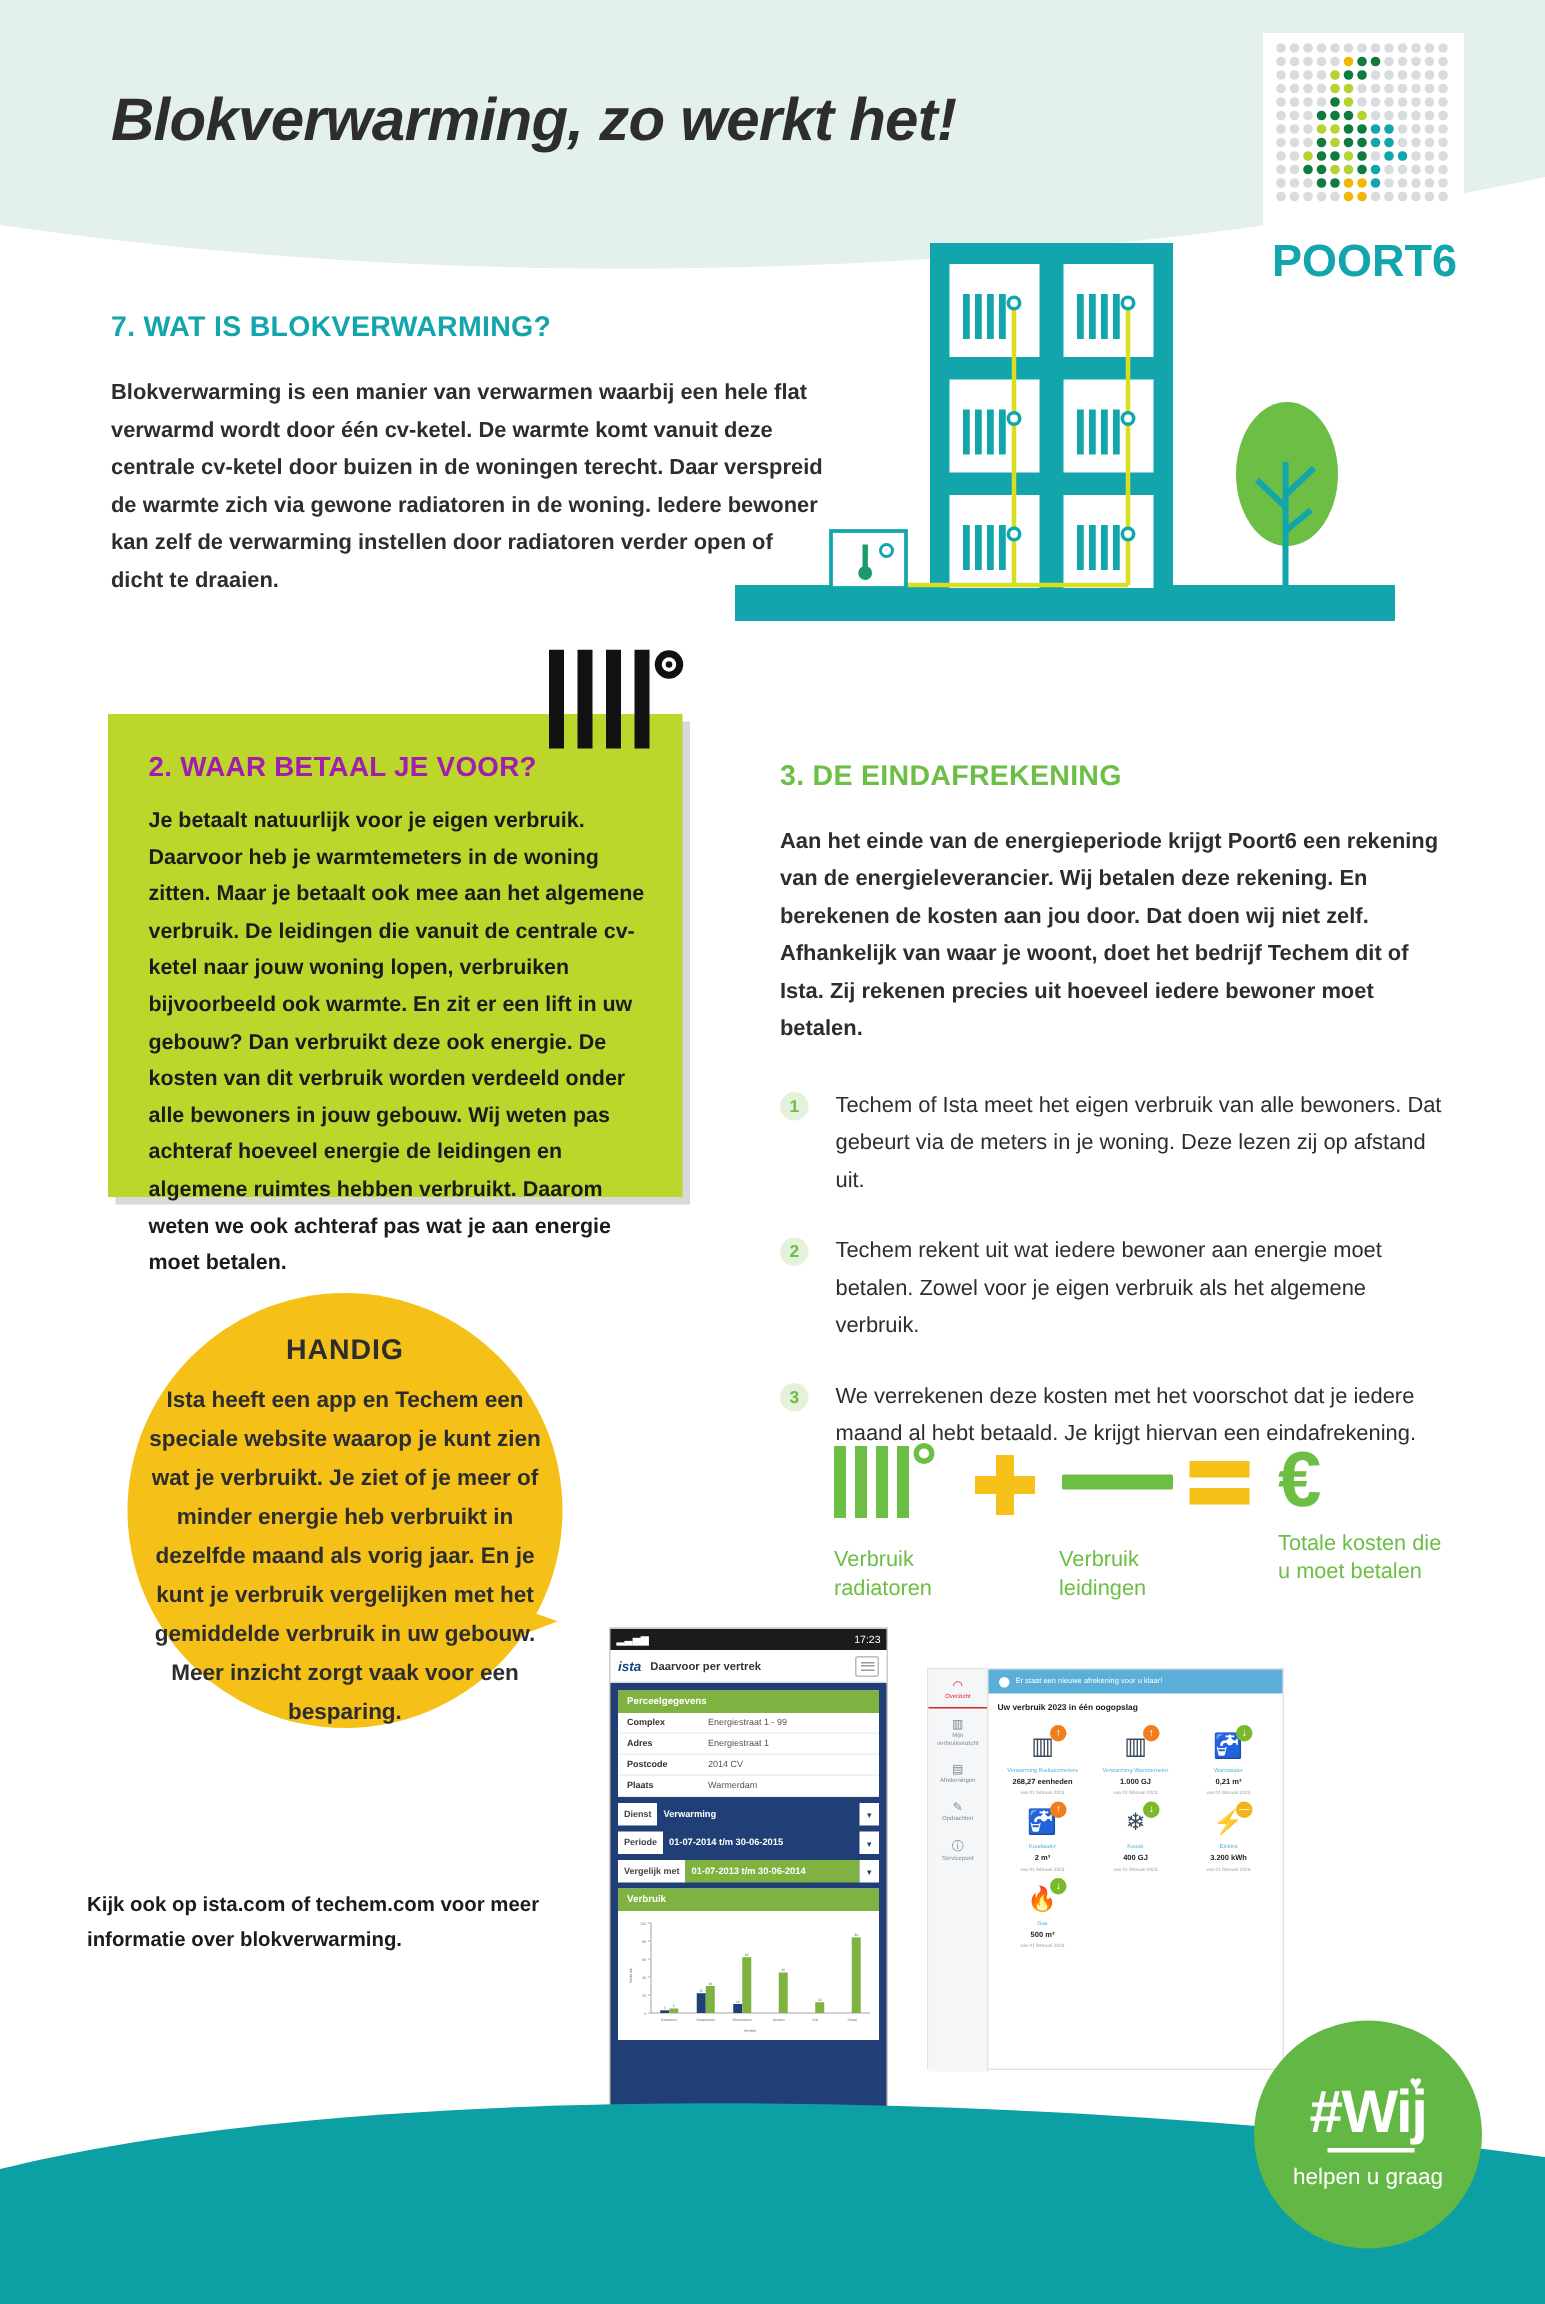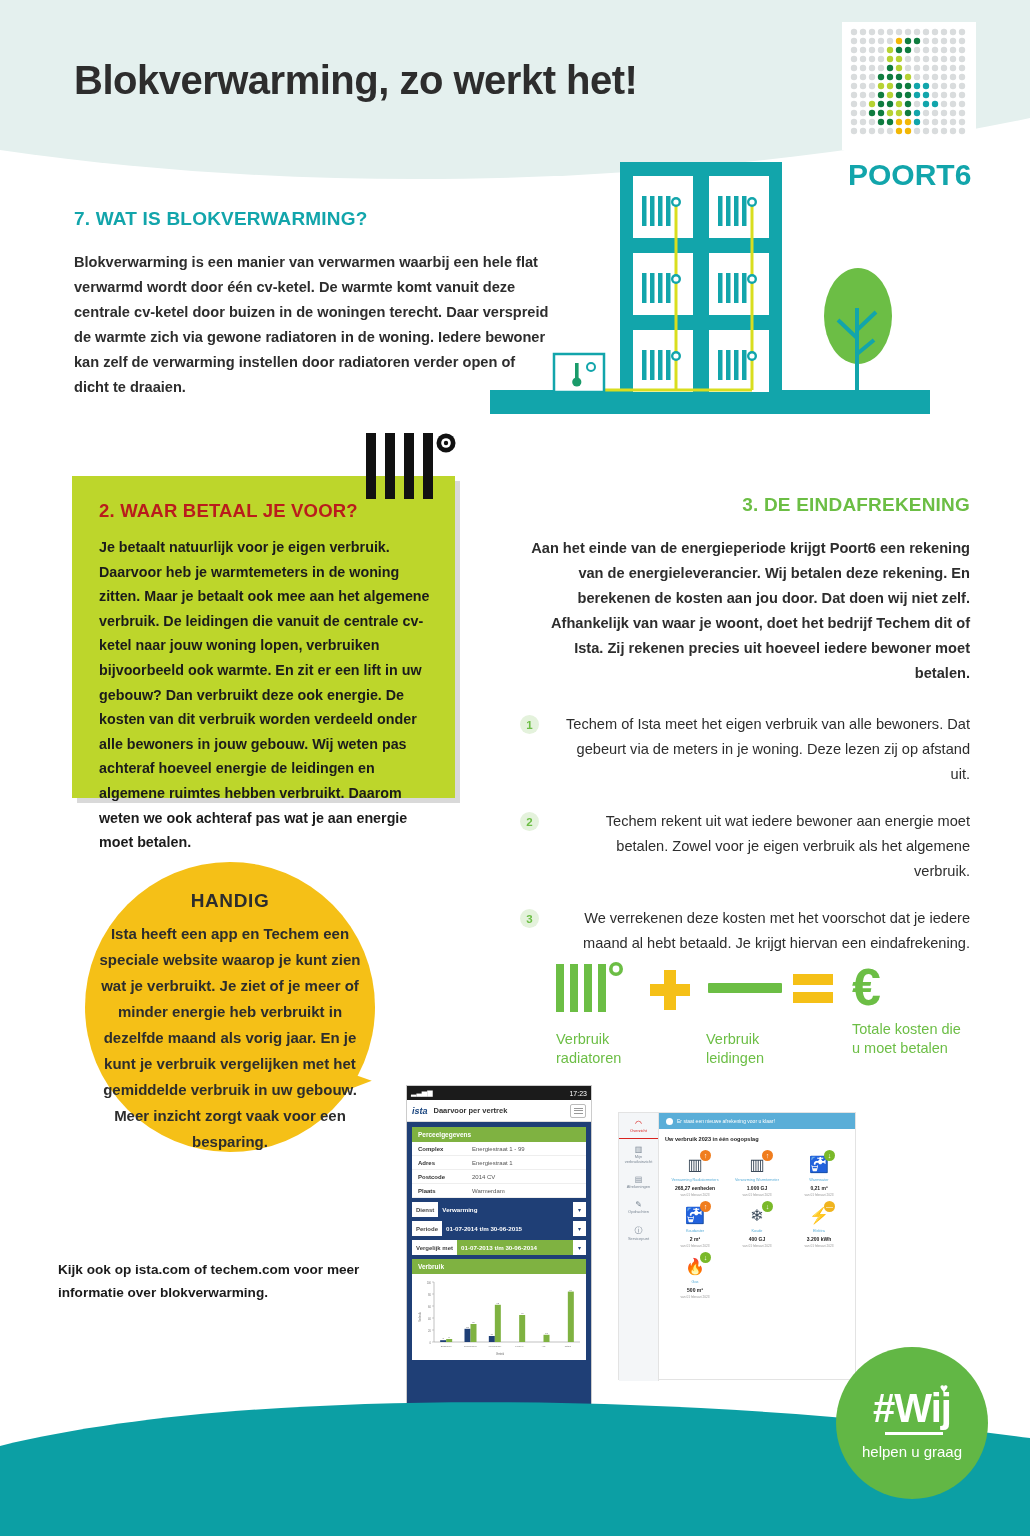--- a/index.html
+++ b/index.html
@@ -15,20 +15,21 @@
   .top-banner {
     position: absolute; left: 0; top: 0; width: 1030px; height: 200px;
     overflow: hidden;
   }
   .top-banner svg { display: block; }
 
   .page-title {
     position: absolute; left: 74px; top: 58px;
     font-size: 40px; font-weight: bold; color: #2d2d2d;
     letter-spacing: -0.5px;
+    font-style: italic;
   }
 
   
   .logo-wrap {
     position: absolute; left: 842px; top: 22px; width: 140px; height: 175px;
   }
   .logo-card {
     width: 134px; height: 128px; background: #ffffff;
     position: relative; overflow: hidden;
   }
@@ -56,30 +57,30 @@
   .barcode {
     position: absolute; left: 294px; top: 0px; z-index: 3;
   }
   .green-box {
     position: absolute; left: 0px; top: 43px; width: 383px; height: 322px;
     background: #bdd62b;
     box-shadow: 5px 5px 0 rgba(0,0,0,0.15);
     z-index: 2;
   }
   .green-box h2 {
-    font-size: 18.5px; font-weight: bold; color: #b91c1c;
+    font-size: 18.5px; font-weight: bold; color: #a21caf;
     margin: 24px 0 13px 27px; letter-spacing: 0.2px;
   }
   .green-box p {
     font-size: 14.3px; line-height: 24.6px; font-weight: bold; color: #1b1b1b;
     margin: 0 20px 0 27px;
   }
 
   
-  .sec3 { position: absolute; left: 520px; top: 494px; width: 450px; text-align: right; }
+  .sec3 { position: absolute; left: 520px; top: 507px; width: 450px; }
   .h-green {
     font-size: 19px; font-weight: bold; color: #6cbe45;
     letter-spacing: 0.2px; margin-bottom: 20px;
   }
   .numlist { margin-top: 26px; }
   .numitem { display: flex; margin-bottom: 22px; }
   .numbadge {
     width: 19px; height: 19px; border-radius: 50%;
     background: #e4f2dc; color: #6cbe45;
     font-size: 11.5px; font-weight: bold;

